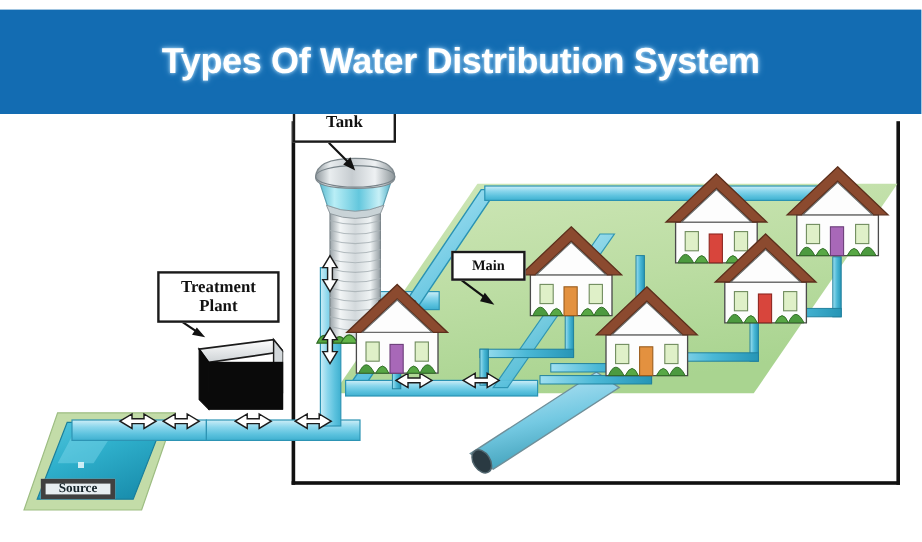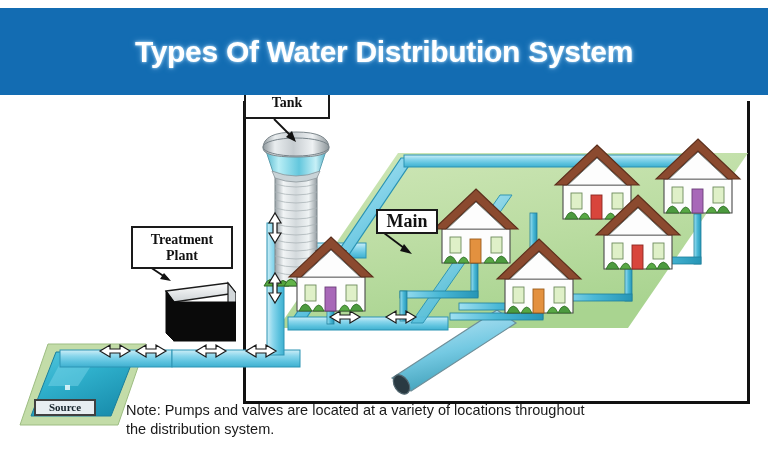--- a/index.html
+++ b/index.html
@@ -30,24 +30,24 @@
 
   
   .callout{
     position:absolute;background:#ffffff;border:2px solid #1a1a1a;
     font-family:"Liberation Serif",serif;font-weight:bold;color:#111;
     text-align:center;line-height:1.12;box-sizing:border-box;
     display:flex;align-items:center;justify-content:center;
   }
   #callout-storage{left:244px;top:-24px;width:86px;height:48px;font-size:14px;z-index:40;}
   #callout-treatment{left:131px;top:131px;width:102px;height:43px;font-size:14px;z-index:40;}
-  #callout-main{left:376px;top:114px;width:62px;height:25px;font-size:18px;z-index:40;}
+  #callout-main{left:376px;top:114px;width:62px;height:25px;font-size:12px;z-index:40;}
   #callout-source{
     left:34px;top:304px;width:62px;height:17px;font-size:11px;z-index:40;
-    background:#e7eef1;border:2px solid #404040;color:#16242b;
+    background:#e7eef1;border:4px solid #404040;color:#16242b;
   }
 
   .arrow-svg{position:absolute;overflow:visible;z-index:39;}
 
   
   .lawn{position:absolute;left:278px;top:58px;width:470px;height:175px;z-index:2;}
 
   
   .tower{position:absolute;left:258px;top:33px;width:76px;height:190px;z-index:20;}
 
@@ -436,19 +436,15 @@
     <svg class="arrow-svg" style="left:148px;top:170px;width:40px;height:24px;">
       <line x1="2" y1="2" x2="20" y2="14" stroke="#111" stroke-width="1.8"></line>
       <polygon points="23,16 12,14 16,8" fill="#111"></polygon>
     </svg>
 
     <svg class="arrow-svg" style="left:382px;top:136px;width:46px;height:30px;">
       <line x1="2" y1="2" x2="26" y2="20" stroke="#111" stroke-width="1.8"></line>
       <polygon points="30,23 18,20 22,13" fill="#111"></polygon>
     </svg>
 
-    <div class="note">
-      <div>Note: Pumps and valves are located at a variety of locations throughout</div>
-      <div>the distribution system.</div>
-    </div>
 
   </div>
 </div>
 
 </body></html>

